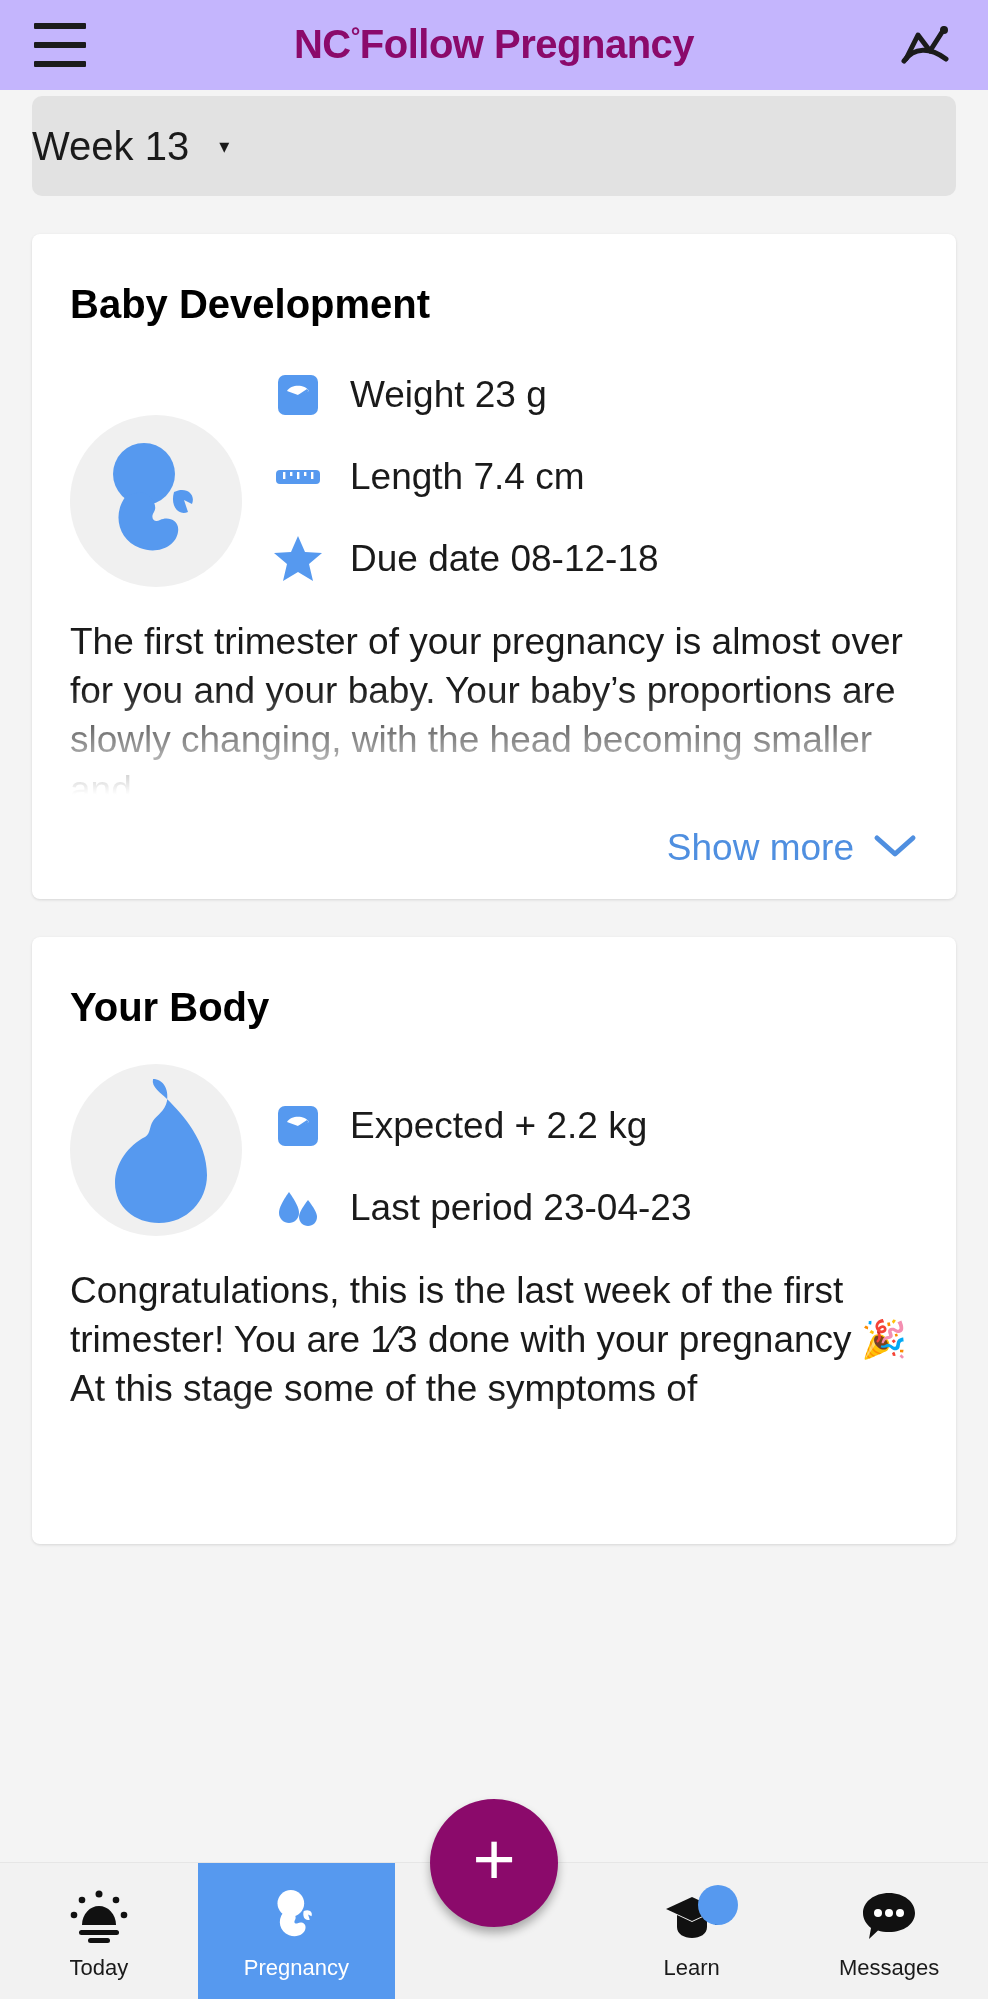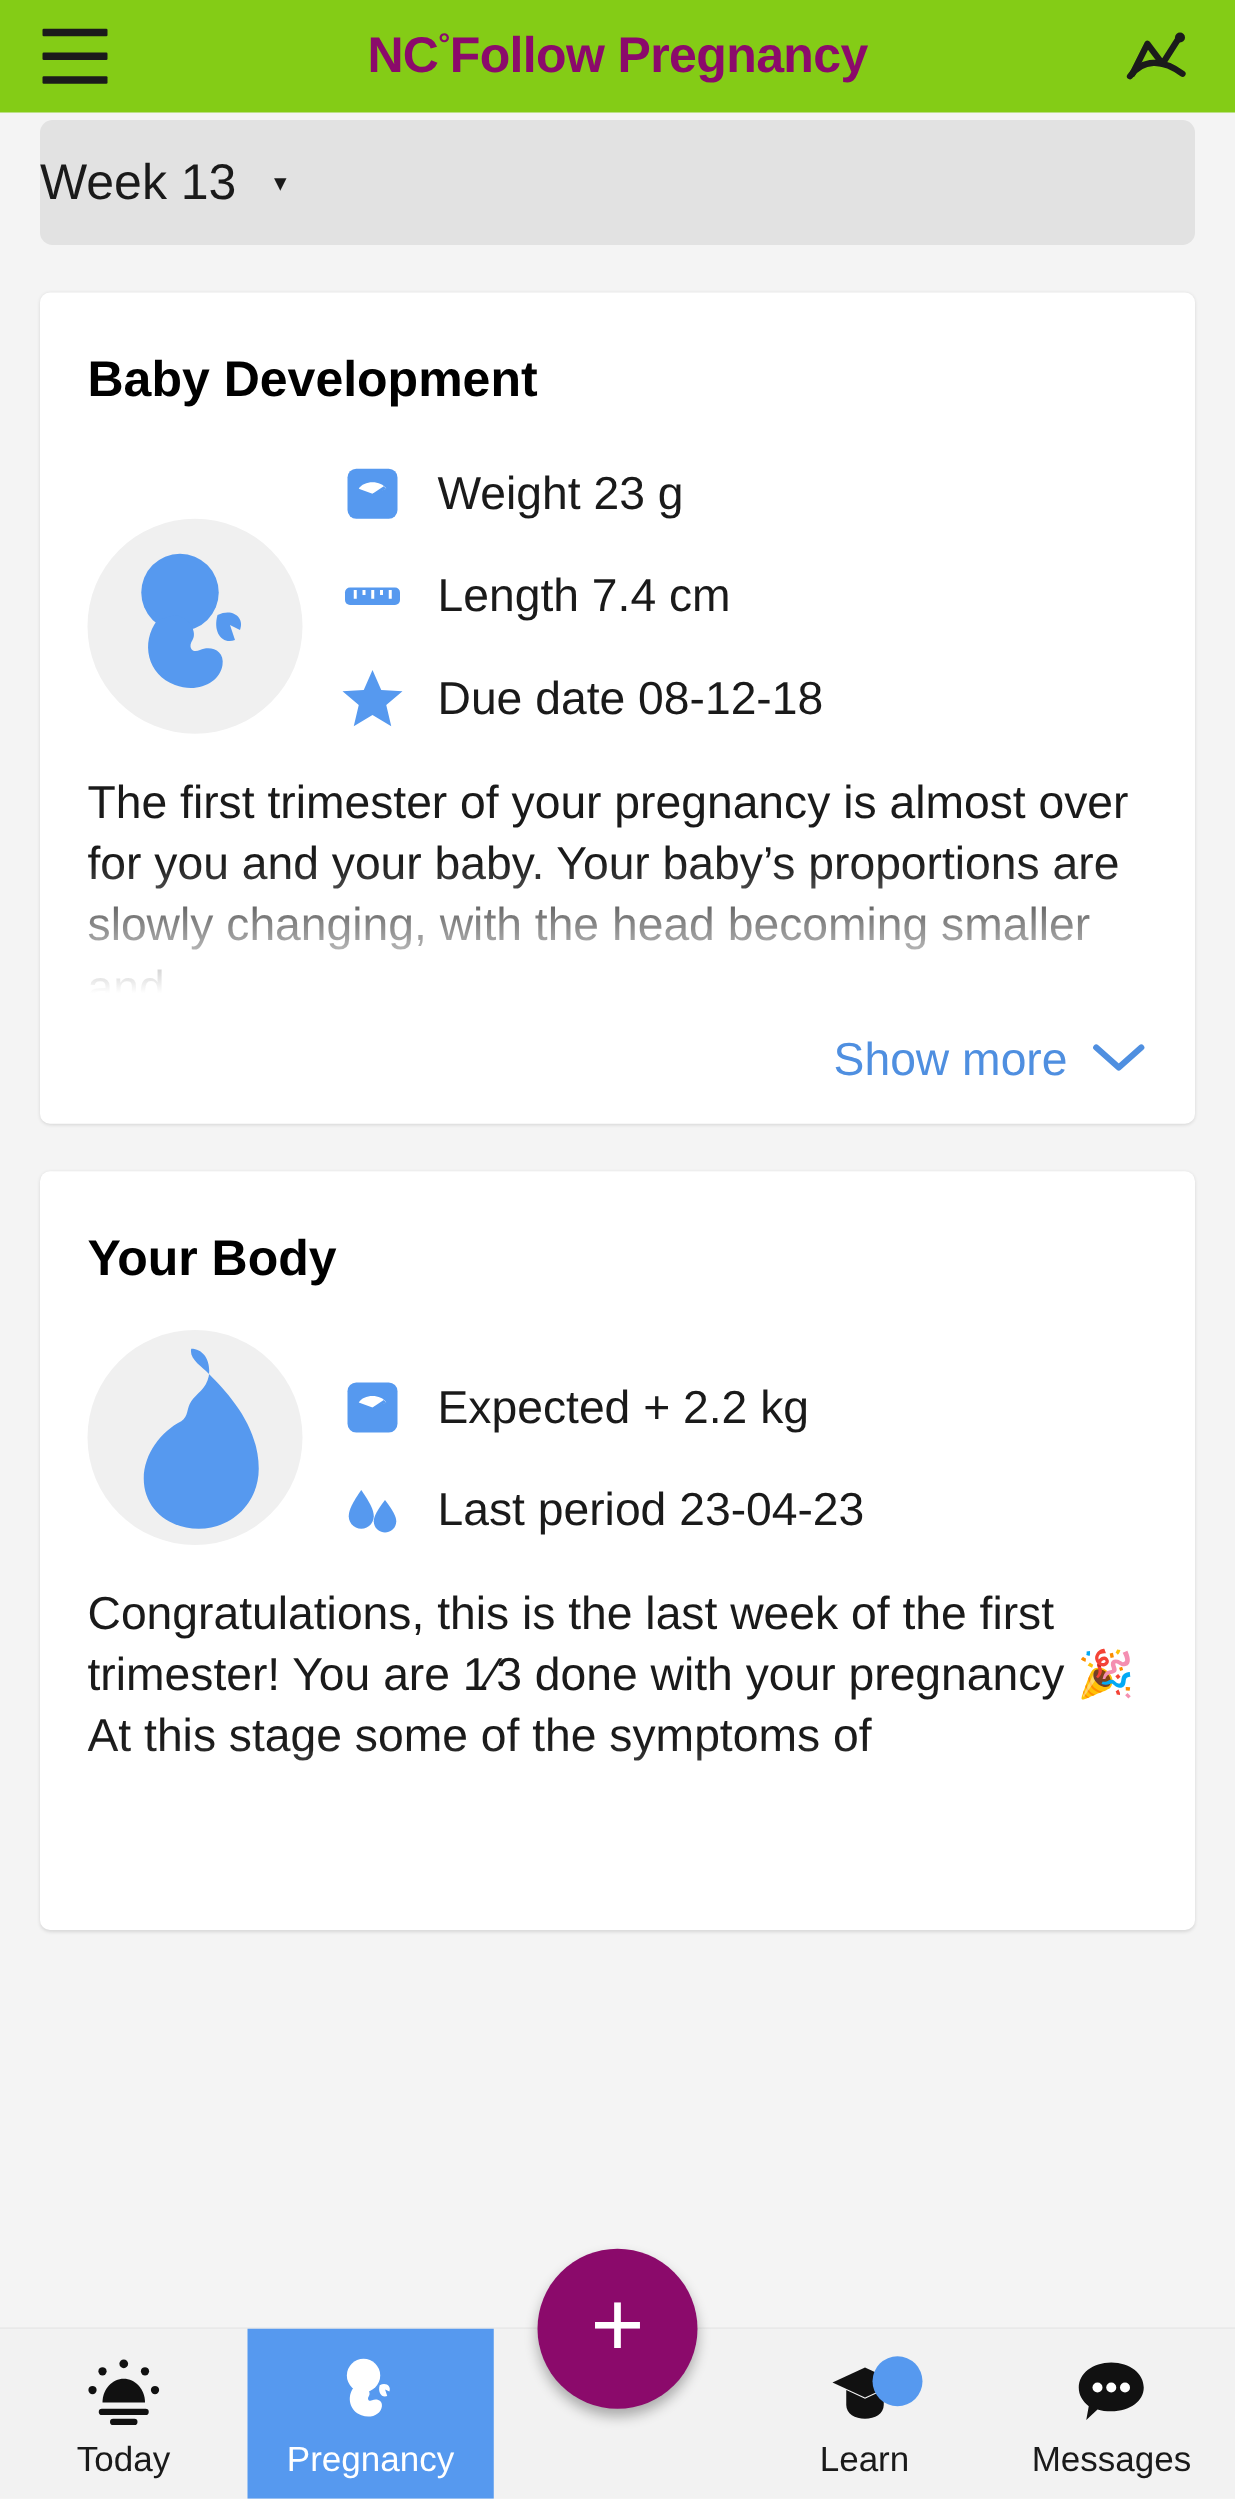--- a/index.html
+++ b/index.html
@@ -7,21 +7,21 @@
     width: 988px; height: 1999px;
     background: #f5f5f5;
     font-family: "Liberation Sans", "DejaVu Sans", sans-serif;
     overflow: hidden;
   }
   .phone { position: relative; width: 988px; height: 1999px; background: #f4f4f4; }
 
   
   .header {
     height: 90px; display: flex; align-items: center;
-    padding: 0 34px; background: #84cc16; position: relative;
+    padding: 0 34px; background: #c4b5fd; position: relative;
   }
   .hamburger { width: 52px; height: 44px; display:flex; flex-direction:column;
                justify-content: space-between; cursor: pointer; }
   .hamburger span { display:block; height: 6px; background:#1b1b1b; border-radius:1px; }
   .app-title {
     position:absolute; left:0; right:0; text-align:center;
     font-size: 40px; font-weight: bold; color:#8b0a6b;
     letter-spacing:-0.5px; pointer-events:none;
   }
   .app-title .deg { font-size: 24px; vertical-align: super; }
@@ -84,21 +84,21 @@
     position:absolute; left:0; right:0; bottom:0; height: 137px;
     background:#f2f2f2; display:flex; align-items:stretch;
     border-top: 1px solid #e6e6e6;
   }
   .nav-item {
     flex:1; display:flex; flex-direction:column; align-items:center;
     justify-content:center; cursor:pointer; position:relative;
   }
   .nav-item.active { background:#5699ef; }
   .nav-icon { height: 62px; display:flex; align-items:flex-end; justify-content:center; }
-  .nav-label { font-size: 28px; color:#1a1a1a; margin-top: 12px; }
+  .nav-label { font-size: 22px; color:#1a1a1a; margin-top: 12px; }
   .nav-item.active .nav-label { color:#ffffff; }
   .nav-spacer { flex: 1; }
   .nav-dot {
     position:absolute; width: 40px; height:40px; border-radius:50%;
     background:#5699ef; top: 22px; right: 52px;
   }
   .fab {
     position:absolute; left: 50%; transform: translateX(-50%);
     bottom: 72px; width: 128px; height: 128px; border-radius:50%;
     background:#8b0a6b; display:flex; align-items:center; justify-content:center;

